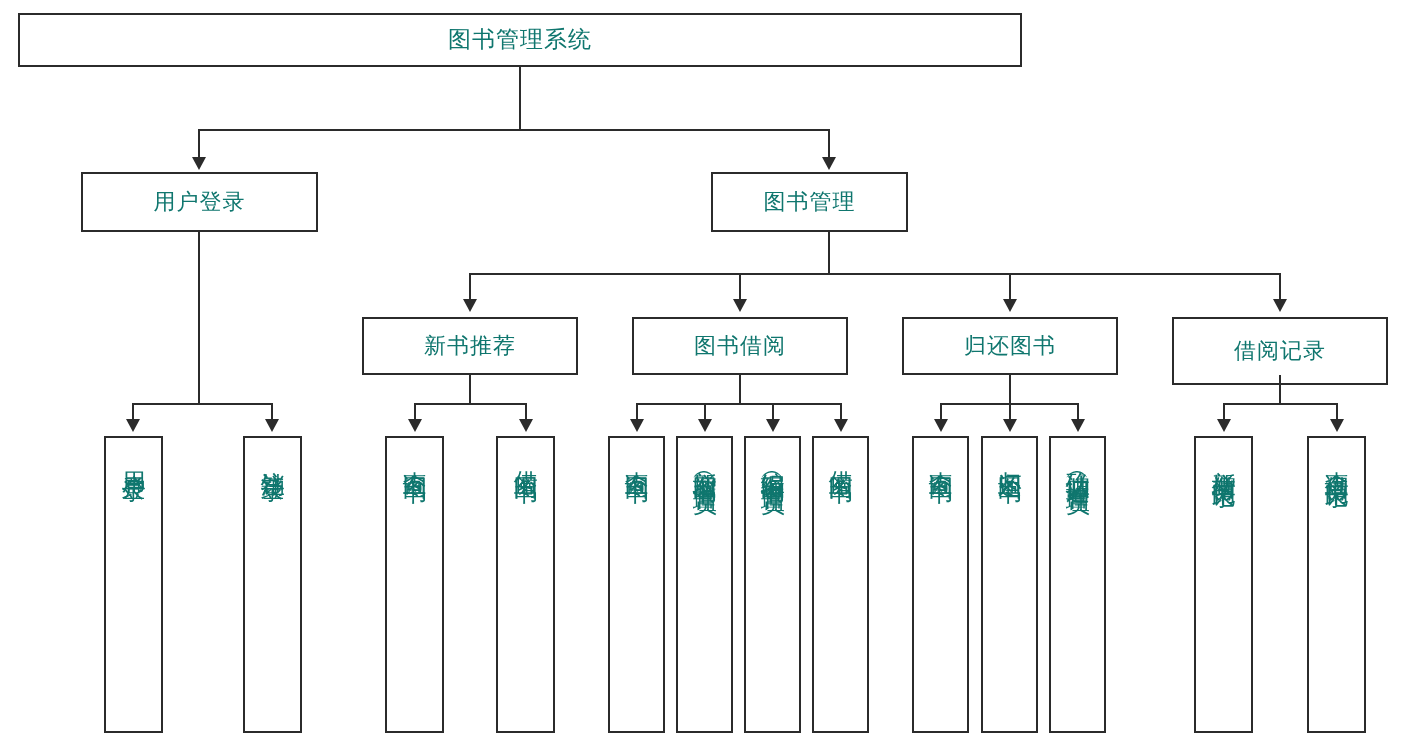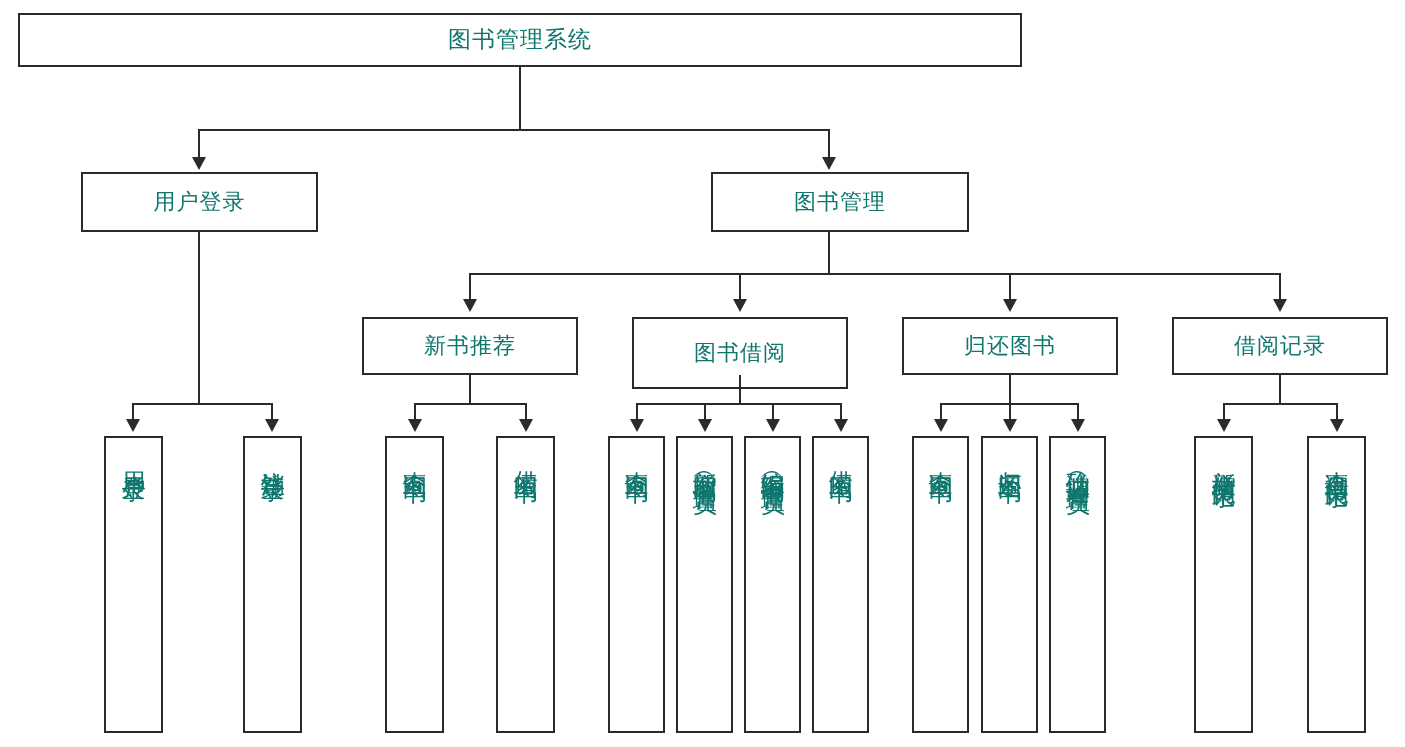--- a/index.html
+++ b/index.html
@@ -89,21 +89,21 @@
 
   <div class="vline" style="left:198px;top:129px;width:2px;height:30px;"></div>
   <div class="arrow" style="left:192px;top:157px;"></div>
   <div class="vline" style="left:828px;top:129px;width:2px;height:30px;"></div>
   <div class="arrow" style="left:822px;top:157px;"></div>
 
   <div class="node lvl2" style="left:81px;top:172px;width:237px;height:60px;">
     <span class="lbl">用户登录</span>
   </div>
 
-  <div class="node lvl2" style="left:711px;top:172px;width:258px;height:60px;">
+  <div class="node lvl2" style="left:711px;top:172px;width:197px;height:60px;">
     <span class="lbl">图书管理</span>
   </div>
 
   <div class="vline" style="left:198px;top:232px;width:2px;height:172px;"></div>
   <div class="hline" style="left:132px;top:403px;width:140px;height:2px;"></div>
   <div class="vline" style="left:132px;top:403px;width:2px;height:18px;"></div>
   <div class="arrow" style="left:126px;top:419px;"></div>
   <div class="vline" style="left:271px;top:403px;width:2px;height:18px;"></div>
   <div class="arrow" style="left:265px;top:419px;"></div>
 
@@ -118,27 +118,27 @@
 
   <div class="vline" style="left:1009px;top:273px;width:2px;height:28px;"></div>
   <div class="arrow" style="left:1003px;top:299px;"></div>
 
   <div class="vline" style="left:1279px;top:273px;width:2px;height:28px;"></div>
   <div class="arrow" style="left:1273px;top:299px;"></div>
 
   <div class="node lvl3" style="left:362px;top:317px;width:216px;height:58px;">
     <span class="lbl">新书推荐</span>
   </div>
-  <div class="node lvl3" style="left:632px;top:317px;width:216px;height:72px;">
+  <div class="node lvl3" style="left:632px;top:317px;width:216px;height:58px;">
     <span class="lbl">图书借阅</span>
   </div>
   <div class="node lvl3" style="left:902px;top:317px;width:216px;height:58px;">
     <span class="lbl">归还图书</span>
   </div>
-  <div class="node lvl3" style="left:1172px;top:317px;width:216px;height:58px;">
+  <div class="node lvl3" style="left:1172px;top:317px;width:216px;height:68px;">
     <span class="lbl">借阅记录</span>
   </div>
 
   <div class="vline" style="left:469px;top:375px;width:2px;height:29px;"></div>
   <div class="hline" style="left:414px;top:403px;width:112px;height:2px;"></div>
   <div class="vline" style="left:414px;top:403px;width:2px;height:18px;"></div>
   <div class="arrow" style="left:408px;top:419px;"></div>
   <div class="vline" style="left:525px;top:403px;width:2px;height:18px;"></div>
   <div class="arrow" style="left:519px;top:419px;"></div>
 

